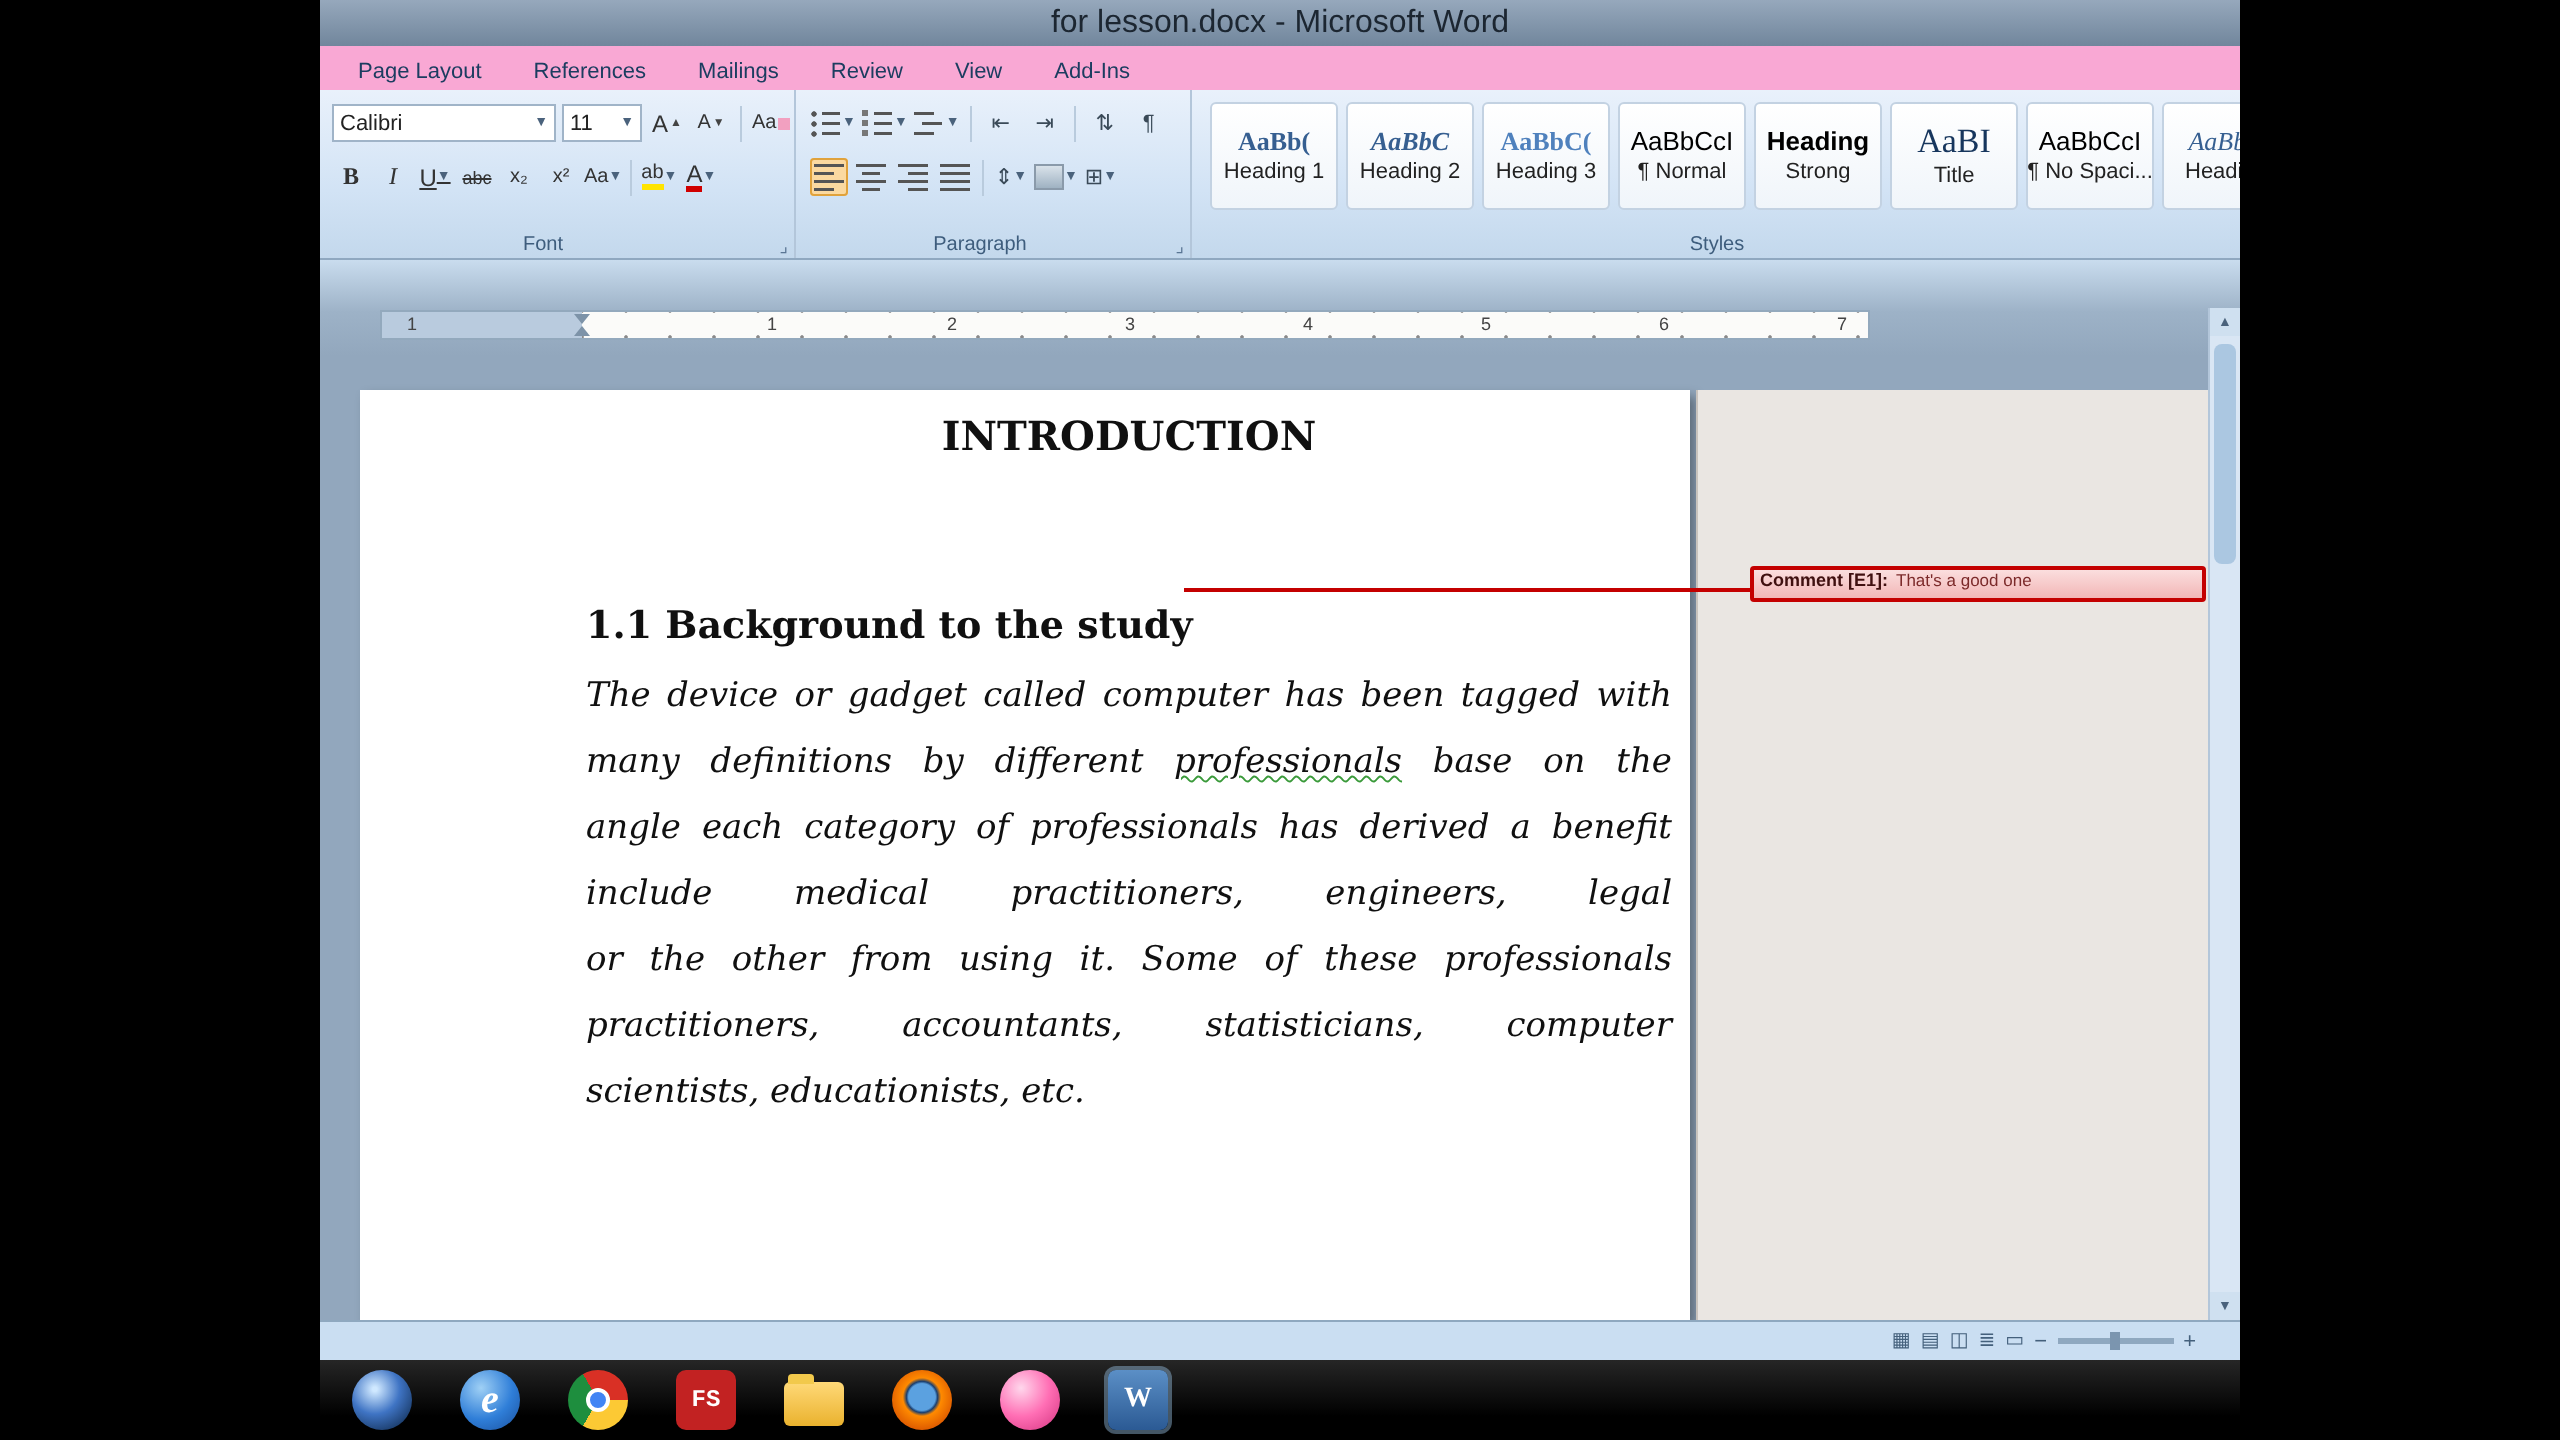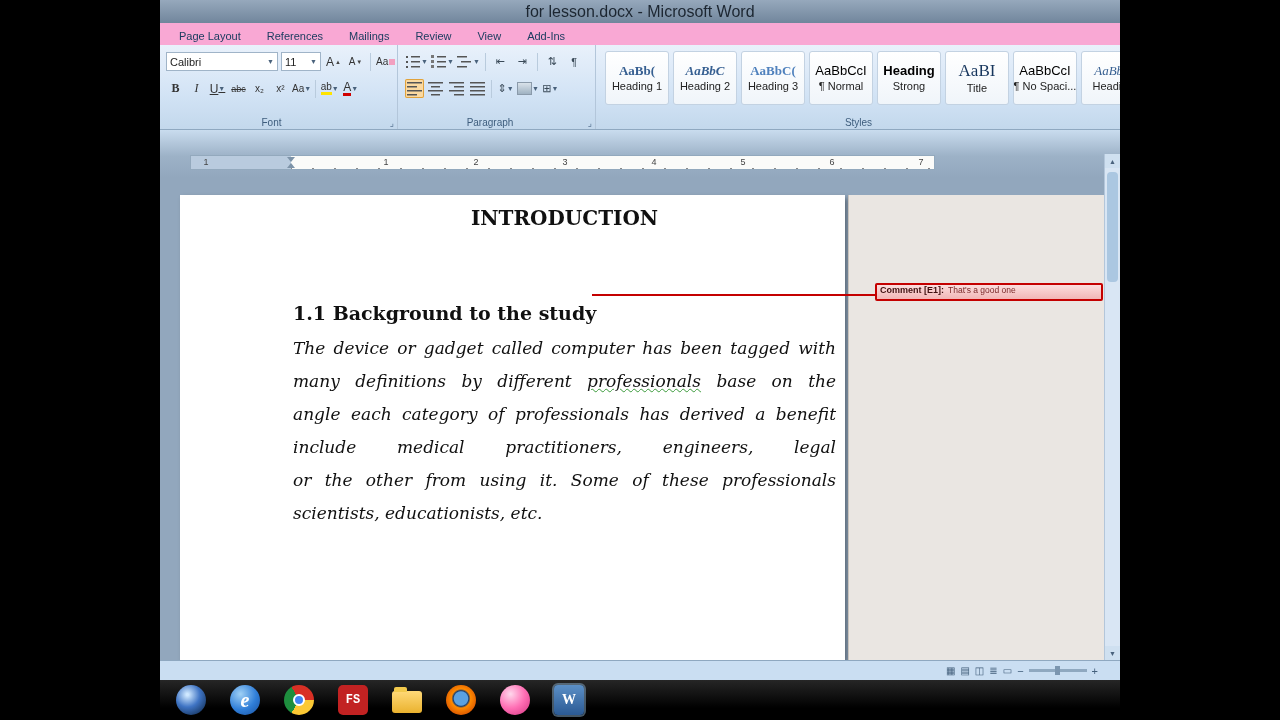--- a/index.html
+++ b/index.html
@@ -350,20 +350,21 @@
       <div id="page-inner">
         <div class="h-intro">INTRODUCTION</div>
         <div class="h-section">1.1 Background to the study</div>
         <div id="bodytext">
 
         <div class="doc-line">The device or gadget called computer has been tagged with</div>
             <div class="doc-line">many definitions by different <span class="spell">professionals</span> base on the</div>
             <div class="doc-line">angle each category of professionals has derived a benefit</div>
             <div class="doc-line">include medical practitioners, engineers, legal</div>
             <div class="doc-line">or the other from using it. Some of these professionals</div>
+            <div class="doc-line">practitioners, accountants, statisticians, computer</div>
             <div class="doc-line">scientists, educationists, etc.</div>
           </div>
       </div>
     </div>
 
     <div id="comment-pane"></div>
     <div id="conn-line"></div>
     <div id="comment-balloon">
       <span id="comment-label">Comment [E1]:</span>
       <span id="comment-text">That's a good one</span>

